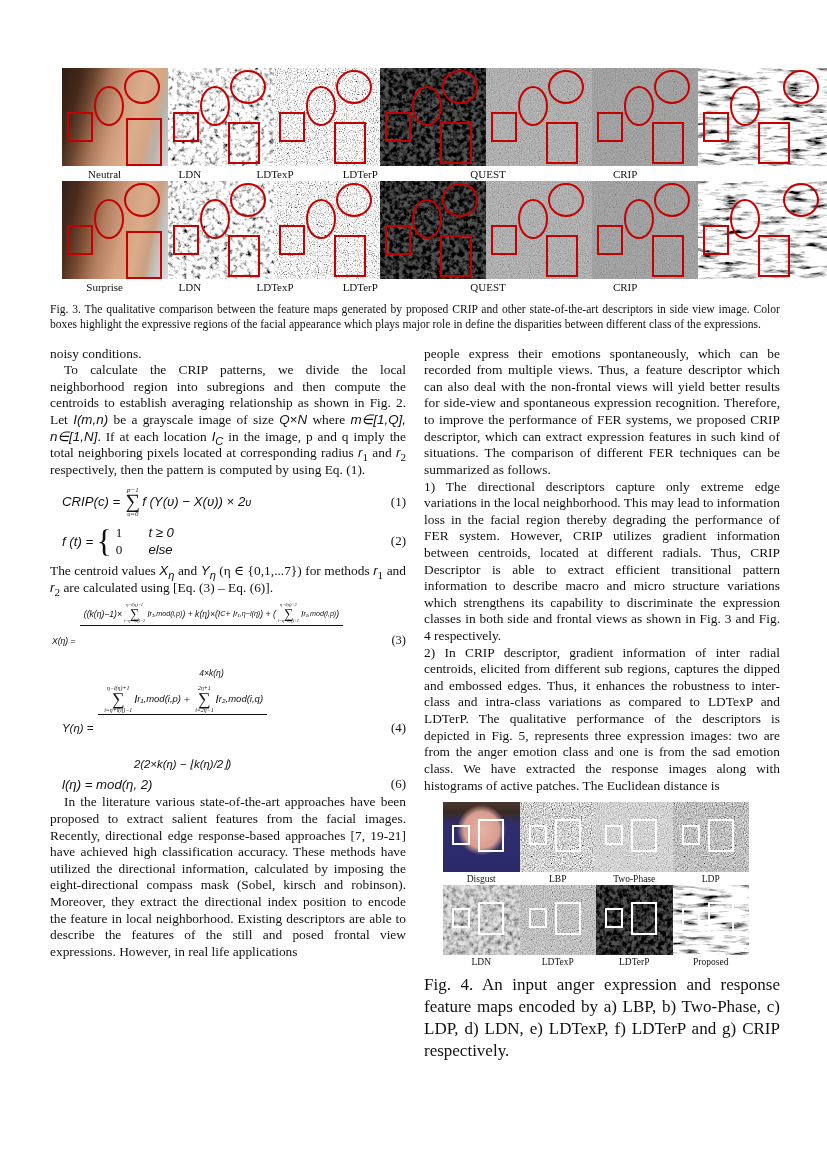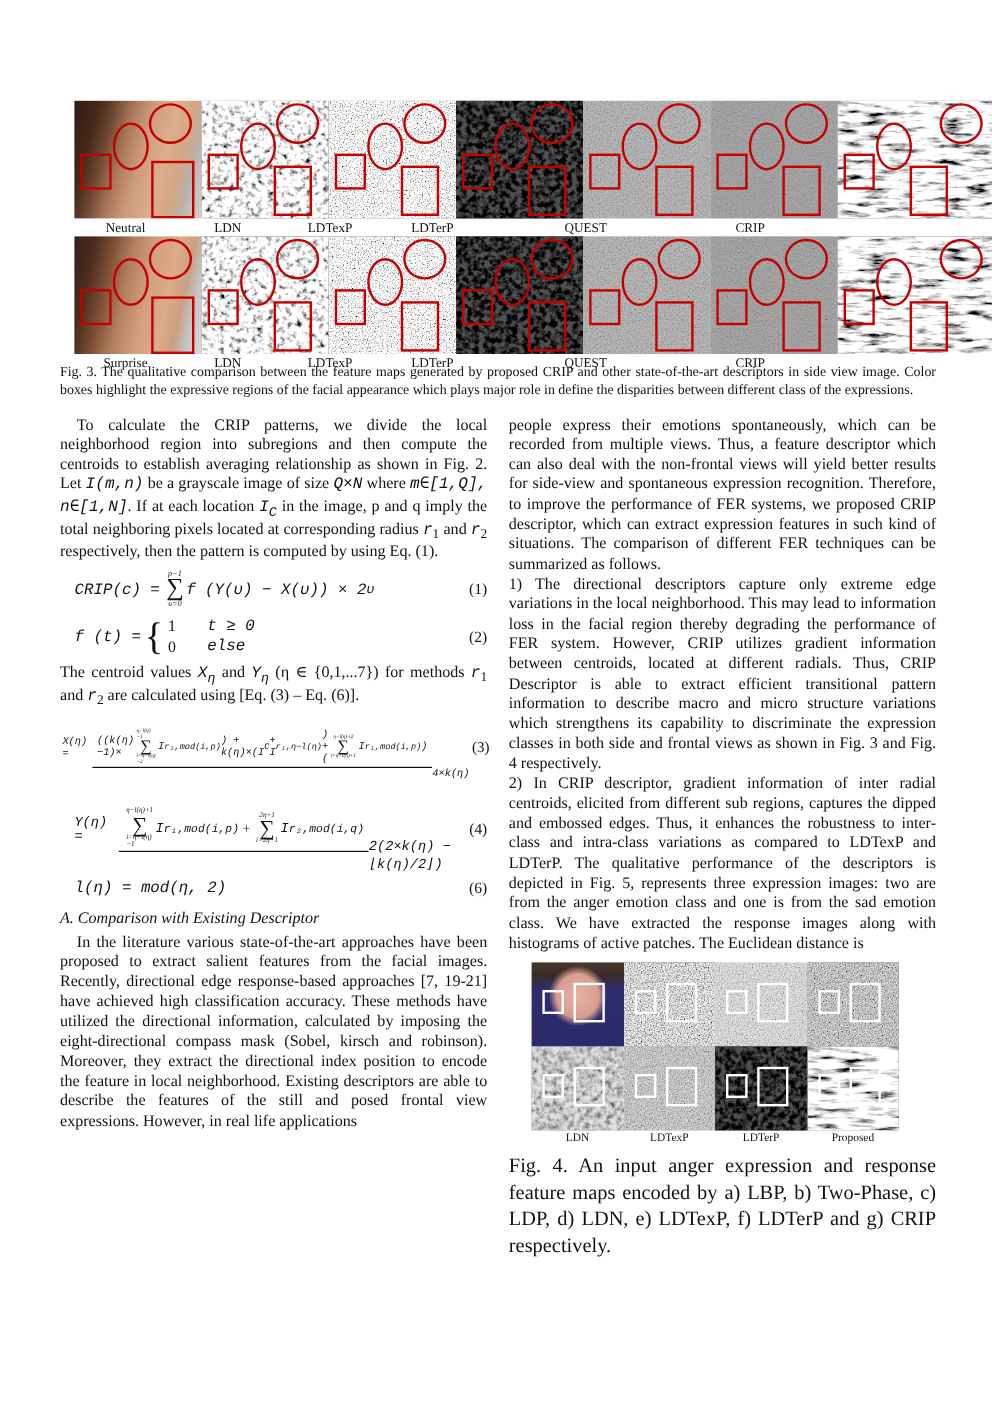--- a/index.html
+++ b/index.html
@@ -1,19 +1,19 @@
 <!DOCTYPE html>
 <html><head>
 <meta charset="utf-8">
 <style>
   html,body{margin:0;padding:0;background:#e8e8e8;}
   .page{width:827px;height:1169px;background:#ffffff;position:relative;overflow:hidden;
         font-family:"Liberation Serif","DejaVu Serif",serif;color:#111;}
   
-  .fig3{position:absolute;top:84px;left:62px;width:615px;}
+  .fig3{position:absolute;top:68px;left:62px;width:615px;}
   .f3row{display:flex;height:98px;}
   .panel{position:relative;overflow:hidden;flex:0 0 auto;}
   .fw{width:106px;} .fwWide{width:129px;}
   .f3labels{display:flex;height:15px;align-items:center;}
   .f3labels .lab{font-size:11px;text-align:center;}
   .lw1{width:106px;} .lw2{width:212px;} .lw3{width:129px;}
   
   .tex{position:absolute;inset:0;width:100%;height:100%;display:block;}
   .flip{transform:scaleX(-1);}
   .tContrast{filter:contrast(1.35);}
@@ -51,33 +51,33 @@
   p.body{font-size:13.4px;line-height:1.24;text-align:justify;margin:0;}
   p.ind{text-indent:14px;}
   .secHead{font-style:italic;font-size:13.4px;margin:9px 0 4px 0;}
   
   .eq{display:flex;align-items:center;margin:7px 0 5px 0;font-size:13.2px;}
   .eqbody{flex:1;padding-left:12px;display:flex;align-items:center;flex-wrap:nowrap;}
   .eqnum{width:28px;text-align:right;font-size:13px;}
   .sum{display:inline-flex;flex-direction:column;align-items:center;line-height:1;margin:0 2px;vertical-align:middle;}
   .sum .lim{font-size:.52em;font-style:italic;line-height:1.1;}
   .sum .sig{font-size:1.55em;line-height:.85;font-style:normal;}
-  .frac{display:inline-flex;flex-direction:row;align-items:center;vertical-align:middle;margin:0 2px;}
+  .frac{display:inline-flex;flex-direction:column;align-items:center;vertical-align:middle;margin:0 2px;}
   .frac .fn{padding:0 4px 1px 4px;border-bottom:1px solid #111;display:flex;align-items:center;justify-content:center;}
   .frac .fd{padding-top:1px;margin-top:41px;}
   .cases{display:inline-flex;align-items:center;}
   .brace{font-size:32px;font-weight:400;line-height:.9;margin-right:4px;}
   .caseRows{display:inline-flex;flex-direction:column;gap:1px;font-size:13.2px;}
   .caseRows .cr{display:flex;gap:26px;}
   .eqSmall{font-size:8.6px;}
   .eqSmall .eqnum{font-size:12.5px;}
   .eqMed{font-size:11.4px;}
   .eqMed .eqnum{font-size:12.8px;}
   sub,sup{line-height:0;}
-  i{font-family:Liberation Mono, monospace;}
+  i{font-family:Liberation Sans, sans-serif;}
   
   .fig4{margin:8px 0 0 19px;width:306px;}
   .f4row{display:flex;height:70px;}
   .f4p{width:76.5px;position:relative;overflow:hidden;}
   .f4labels{display:flex;height:13px;align-items:center;}
   .f4labels .lab{width:76.5px;font-size:9.5px;text-align:center;}
   .fig4cap{font-size:17px;line-height:1.3;text-align:justify;margin-top:6px;}
 </style>
 </head>
 <body>
@@ -289,20 +289,21 @@
       <div class="lab lw3">CRIP</div>
     </div>
   </div>
 
   <div class="content" style="padding-top:298px;">
     <div class="figcap">Fig. 3. The qualitative comparison between the feature maps generated by proposed CRIP and other state-of-the-art descriptors in side view image. Color boxes highlight the expressive regions of the facial appearance which plays major role in define the disparities between different class of the expressions.</div>
 
     <div class="cols">
 
       <div class="col">
+        <p class="body">noisy conditions.</p>
         <p class="body ind"><span>To calculate the CRIP patterns, we divide the local neighborhood region into subregions and then compute the centroids to establish averaging relationship as shown in Fig. 2. Let </span><i>I(m,n)</i><span> be a grayscale image of size </span><i>Q×N</i><span> where </span><i>m∈[1,Q], n∈[1,N]</i><span>. If at each location </span><i>I</i><sub><i>C</i></sub><span> in the image, p and q imply the total neighboring pixels located at corresponding radius </span><i>r</i><sub>1</sub><span> and </span><i>r</i><sub>2</sub><span> respectively, then the pattern is computed by using Eq. (1).</span></p>
 
         <div class="eq">
           <div class="eqbody"><i>CRIP(c) =</i>&nbsp;<span class="sum">
                 <span class="lim">p−1</span>
                 <span class="sig">∑</span>
                 <span class="lim">υ=0</span>
               </span><i>f (Y(υ) − X(υ)) × 2</i><sup><i>υ</i></sup></div>
           <div class="eqnum">(1)</div>
         </div>
@@ -373,21 +374,20 @@
           <div class="eqnum">(4)</div>
         </div>
 
         <div class="eq" style="margin:2px 0;">
           <div class="eqbody">
               <i>l(η) = mod(η, 2)</i>
             </div>
           <div class="eqnum">(6)</div>
         </div>
 
-        <div class="secHead">A.  Comparison with Existing Descriptor</div>
         <p class="body ind">In the literature various state-of-the-art approaches have been proposed to extract salient features from the facial images. Recently, directional edge response-based approaches [7, 19-21] have achieved high classification accuracy. These methods have utilized the directional information, calculated by imposing the eight-directional compass mask (Sobel, kirsch and robinson). Moreover, they extract the directional index position to encode the feature in local neighborhood. Existing descriptors are able to describe the features of the still and posed frontal view expressions. However, in real life applications</p>
       </div>
 
       <div class="col">
         <p class="body">people express their emotions spontaneously, which can be recorded from multiple views. Thus, a feature descriptor which can also deal with the non-frontal views will yield better results for side-view and spontaneous expression recognition. Therefore, to improve the performance of FER systems, we proposed CRIP descriptor, which can extract expression features in such kind of situations. The comparison of different FER techniques can be summarized as follows.</p>
         <p class="body">1) The directional descriptors capture only extreme edge variations in the local neighborhood. This may lead to information loss in the facial region thereby degrading the performance of FER system. However, CRIP utilizes gradient information between centroids, located at different radials. Thus, CRIP Descriptor is able to extract efficient transitional pattern information to describe macro and micro structure variations which strengthens its capability to discriminate the expression classes in both side and frontal views as shown in Fig. 3 and Fig. 4 respectively.</p>
         <p class="body">2) In CRIP descriptor, gradient information of inter radial centroids, elicited from different sub regions, captures the dipped and embossed edges. Thus, it enhances the robustness to inter-class and intra-class variations as compared to LDTexP and LDTerP. The qualitative performance of the descriptors is depicted in Fig. 5, represents three expression images: two are from the anger emotion class and one is from the sad emotion class. We have extracted the response images along with histograms of active patches. The Euclidean distance is</p>
 
         <div class="fig4">
           <div class="f4row">
@@ -417,20 +417,26 @@
             </div>
             <div class="f4p pLDP">
               <svg class="tex tSoft3">
                   <rect width="100%" height="100%" filter="url(#gFine)"></rect>
                 </svg>
               <div class="ov">
                   <span class="wo w1"></span>
                   <span class="wo w2"></span>
                 </div>
             </div>
+          </div>
+          <div class="f4labels">
+            <div class="lab">Disgust</div>
+            <div class="lab">LBP</div>
+            <div class="lab">Two-Phase</div>
+            <div class="lab">LDP</div>
           </div>
           <div class="f4row">
             <div class="f4p pLDN2">
               <svg class="tex tSoft">
                   <rect width="100%" height="100%" filter="url(#gCoarse)"></rect>
                 </svg>
               <div class="ov">
                   <span class="wo w1"></span>
                   <span class="wo w2"></span>
                 </div>

